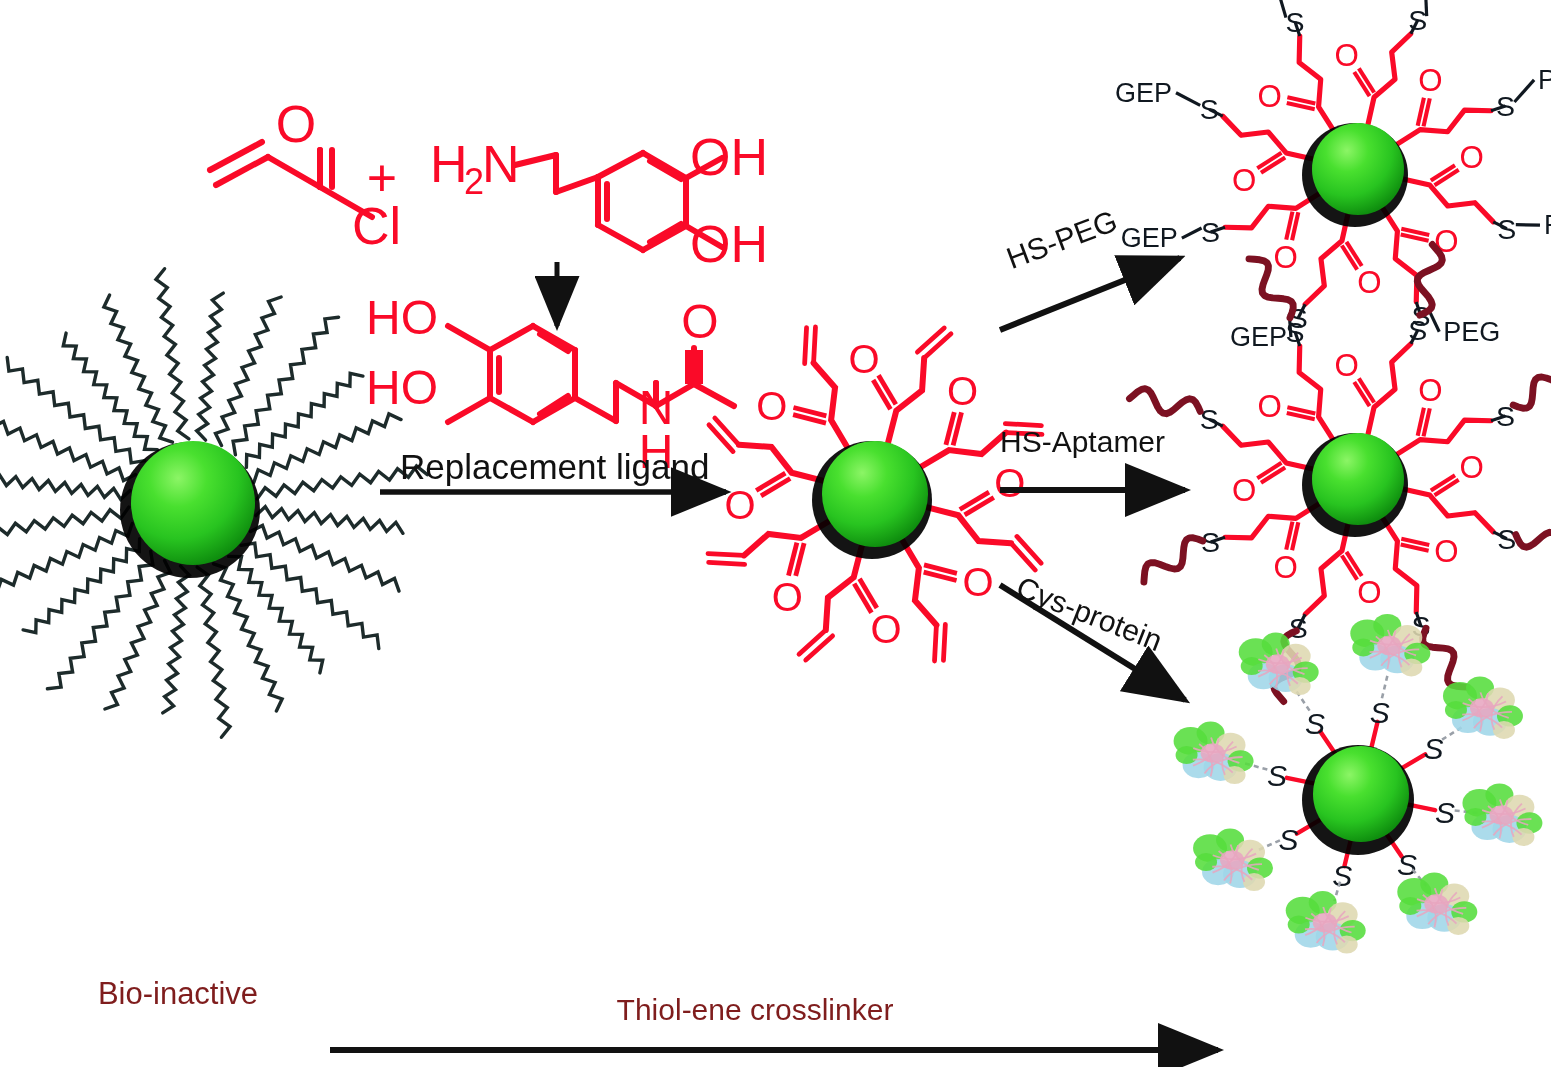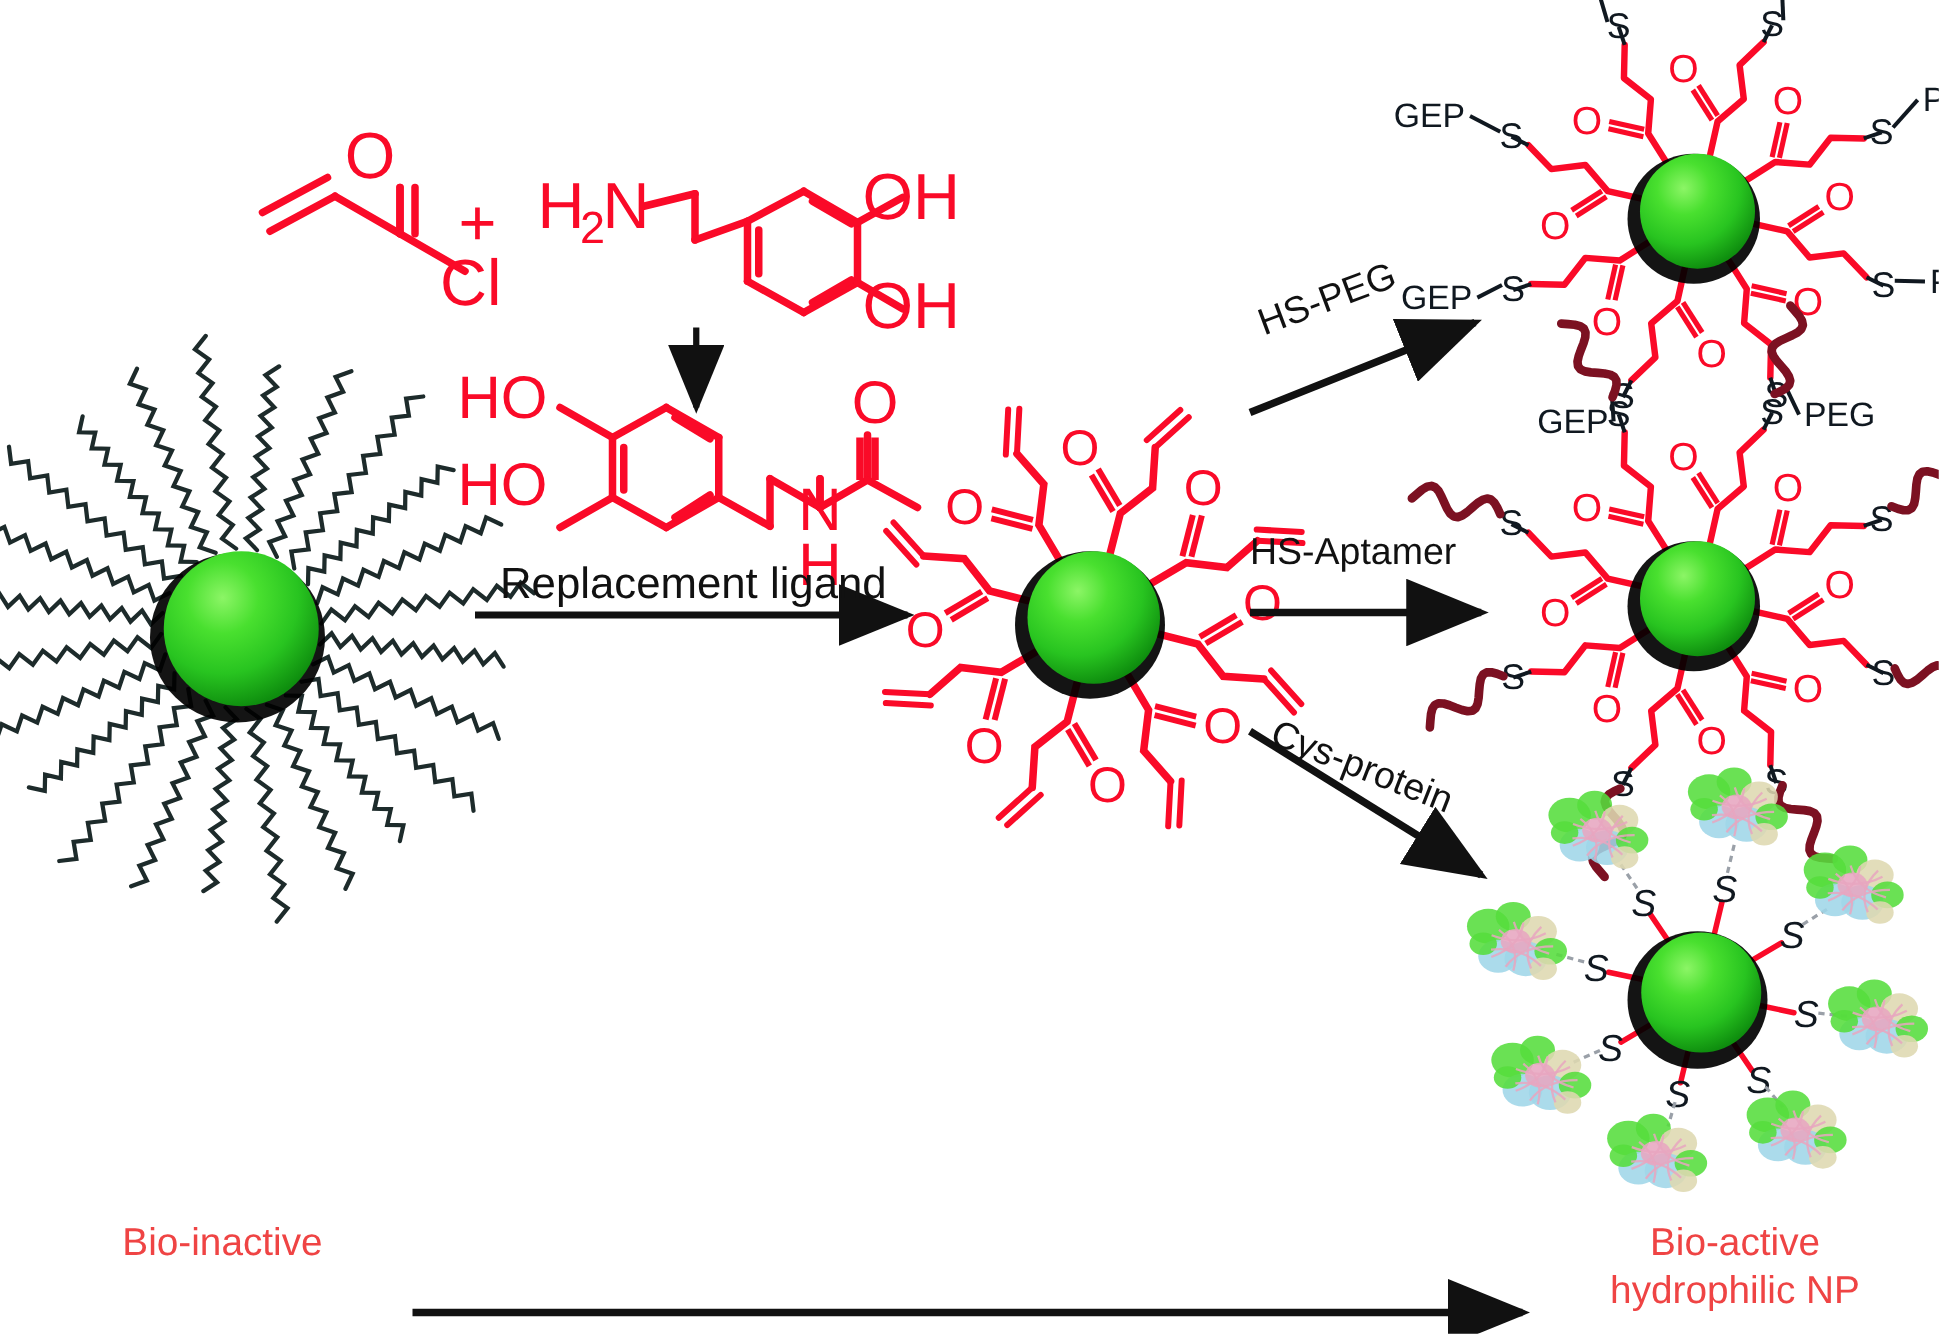--- a/index.html
+++ b/index.html
@@ -1,21 +1,21 @@
 <!DOCTYPE html>
 <html><head>
 <meta charset="utf-8">
 <style>
   html,body{margin:0;padding:0;background:#fff;}
   body{width:1551px;height:1067px;position:relative;overflow:hidden;
        font-family:"Liberation Sans","DejaVu Sans",sans-serif;color:#000;}
   #stage{position:absolute;inset:0;}
   svg{position:absolute;top:0;left:0;width:1551px;height:1067px;}
   .cap{position:absolute;text-align:center;line-height:1.22;
-       font-size:31px;color:#ef4444;font-family:"Liberation Sans",sans-serif;}
+       font-size:31px;color:#7f1d1d;font-family:"Liberation Sans",sans-serif;}
   .cap-left{left:18px;top:975px;width:320px;}
   .cap-right{left:1233px;top:975px;width:310px;}
   .cap-mid{left:560px;top:992px;width:390px;font-size:30px;}
   .arrlab{position:absolute;font-size:30px;color:#111;white-space:nowrap;}
   .lab-repl{left:400px;top:447px;font-size:35px;}
   .lab-peg{left:1008px;top:243px;transform:rotate(-20.5deg);transform-origin:0 50%;}
   .lab-apt{left:1000px;top:425px;}
   .lab-cys{left:1018px;top:569px;transform:rotate(21.5deg);transform-origin:0 50%;}
 </style>
 </head>
@@ -517,24 +517,21 @@
     <circle cx="1361" cy="794" r="48" fill="url(#gsph)"></circle>
   </g>
 
   <line x1="330" y1="1050" x2="1218" y2="1050" stroke="#111" stroke-width="6" marker-end="url(#ah)"></line>
 </svg>
 
 <div class="cap cap-left">
   <div>Bio-inactive</div>
 </div>
 
-<div class="cap cap-right">
-  <div>Bio-active</div>
-  <div>hydrophilic NP</div>
-</div>
-
+
+<div class="cap cap-mid">Thiol-ene crosslinker</div>
 
 <div class="arrlab lab-repl">Replacement ligand</div>
 <div class="arrlab lab-peg">HS-PEG</div>
 <div class="arrlab lab-apt">HS-Aptamer</div>
 <div class="arrlab lab-cys">Cys-protein</div>
 
 </div>
 
 </body></html>

